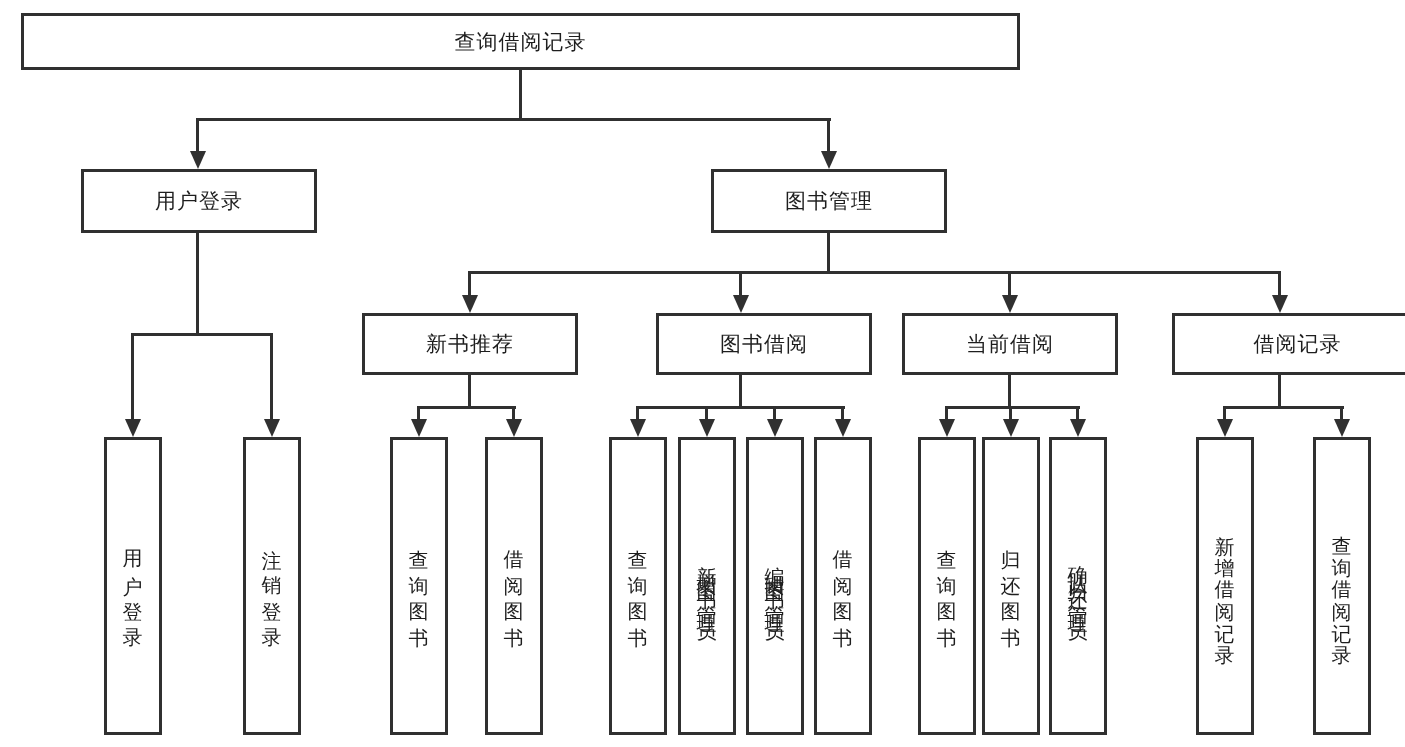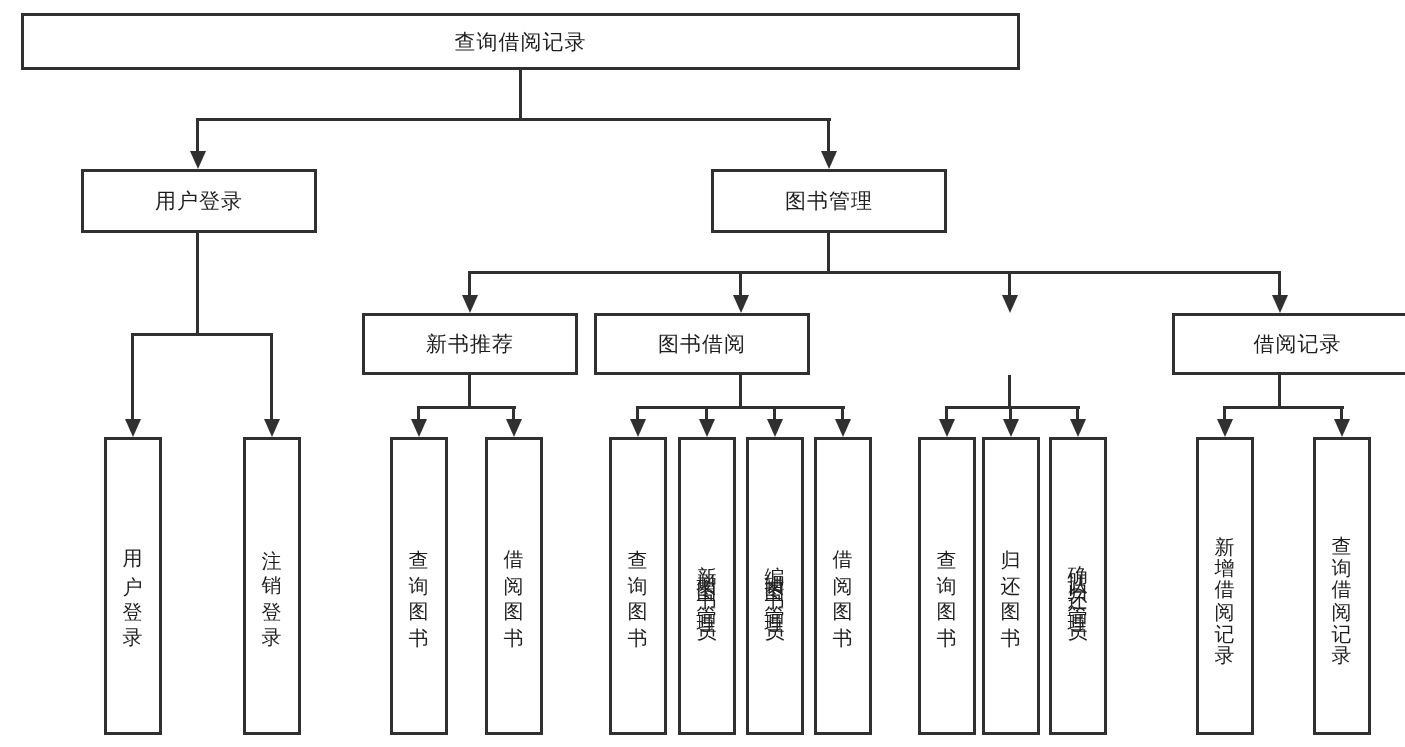--- a/index.html
+++ b/index.html
@@ -56,22 +56,25 @@
   <div class="node" style="left:81px;top:169px;width:236px;height:64px">
     <span>用户登录</span>
   </div>
   <div class="node" style="left:362px;top:313px;width:216px;height:62px">
     <span>新书推荐</span>
   </div>
 
   <div class="node" style="left:711px;top:169px;width:236px;height:64px">
     <span>图书管理</span>
   </div>
-  <div class="node" style="left:594px;top:313px;width:216px;height:62px">
+  <div class="node" style="left:656px;top:313px;width:216px;height:62px">
     <span>图书借阅</span>
+  </div>
+  <div class="node" style="left:902px;top:313px;width:216px;height:62px">
+    <span>当前借阅</span>
   </div>
   <div class="node" style="left:1172px;top:313px;width:251px;height:62px">
     <span>借阅记录</span>
   </div>
 
   <div class="node leaf" style="left:104px;top:437px;width:58px;height:298px">
     <span class="vtext" style="letter-spacing: 26px;">用户登录</span>
   </div>
   <div class="node leaf" style="left:243px;top:437px;width:58px;height:298px">
     <span class="vtext" style="letter-spacing: 26px;">注销登录</span>

